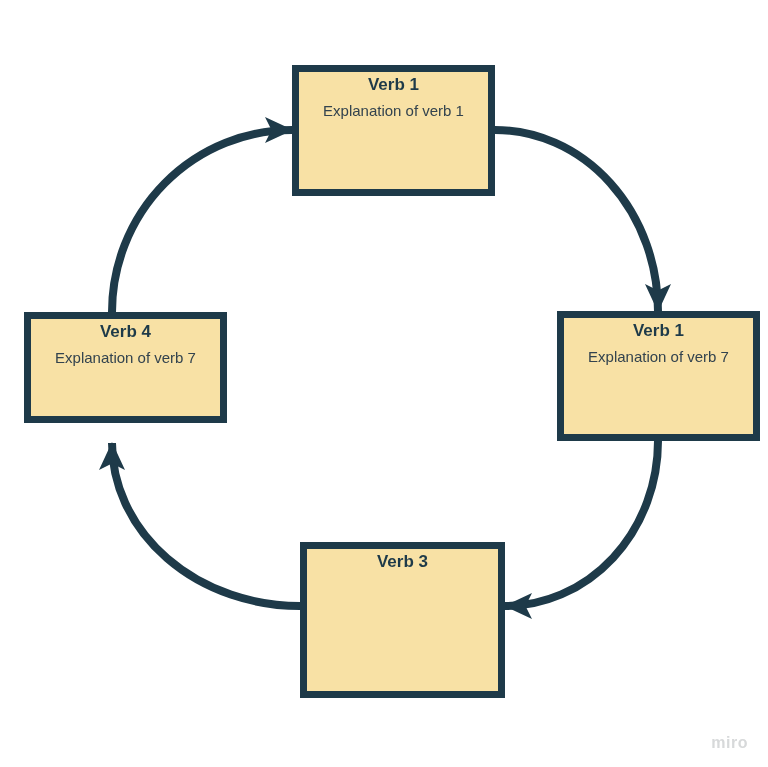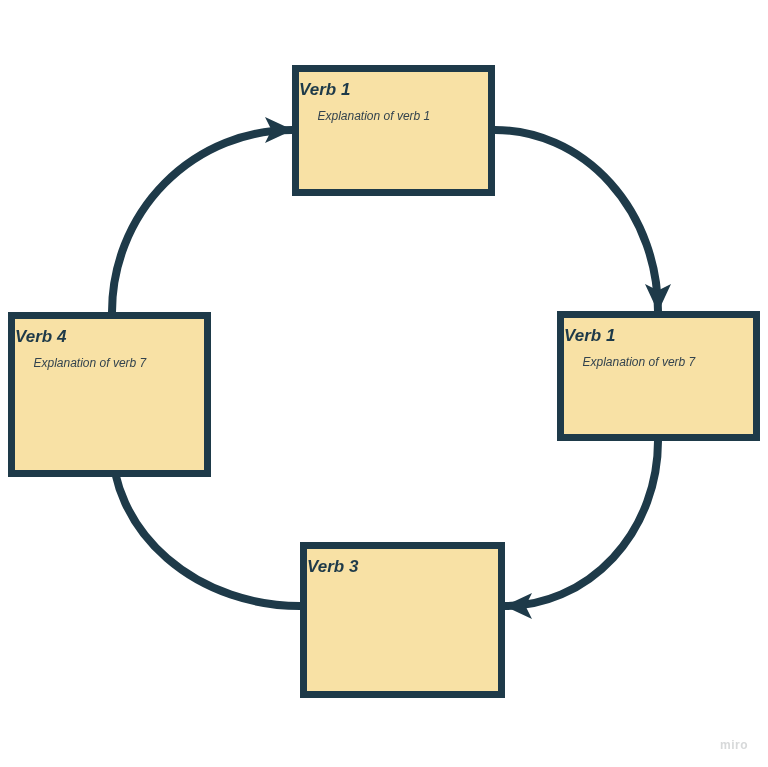--- a/index.html
+++ b/index.html
@@ -24,45 +24,44 @@
   .connector{
     fill:none;
     stroke:var(--connector);
     stroke-width:8;
   }
   .ah{fill:var(--connector);}
   .node{
     position:absolute;
     background:var(--node-fill);
     border:7px solid var(--node-border);
-    padding-top:5px;
-    font-style:italic;
+    text-align:center;
   }
   .node-1{left:292px;top:65px;width:203px;height:131px;}
   .node-2{left:557px;top:311px;width:203px;height:130px;}
   .node-3{left:300px;top:542px;width:205px;height:156px;}
-  .node-4{left:8px;top:312px;width:203px;height:165px;}
+  .node-4{left:24px;top:312px;width:203px;height:111px;}
   .node-title{
     font-size:17px;
     font-weight:bold;
     line-height:26px;
     color:var(--title-text);
   }
   .node-desc{
-    font-size:12px;
+    font-size:15px;
     line-height:26px;
     color:var(--description-text);
     max-width:152px;
     margin:0 auto;
   }
   .watermark{
     position:absolute;
     right:20px;
     bottom:15px;
-    font-size:12px;
+    font-size:16px;
     font-weight:600;
     letter-spacing:0.5px;
     color:var(--watermark-text);
   }
 </style>
 </head>
 <body>
 
 <div class="canvas">
 

